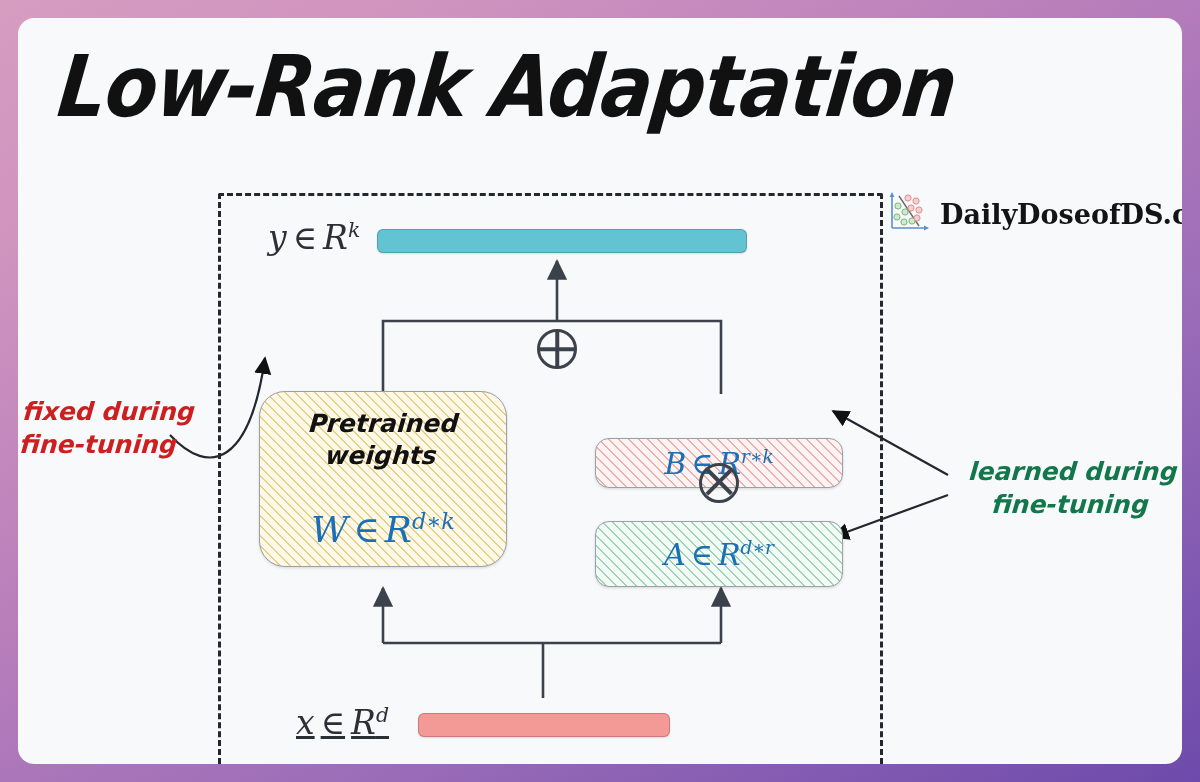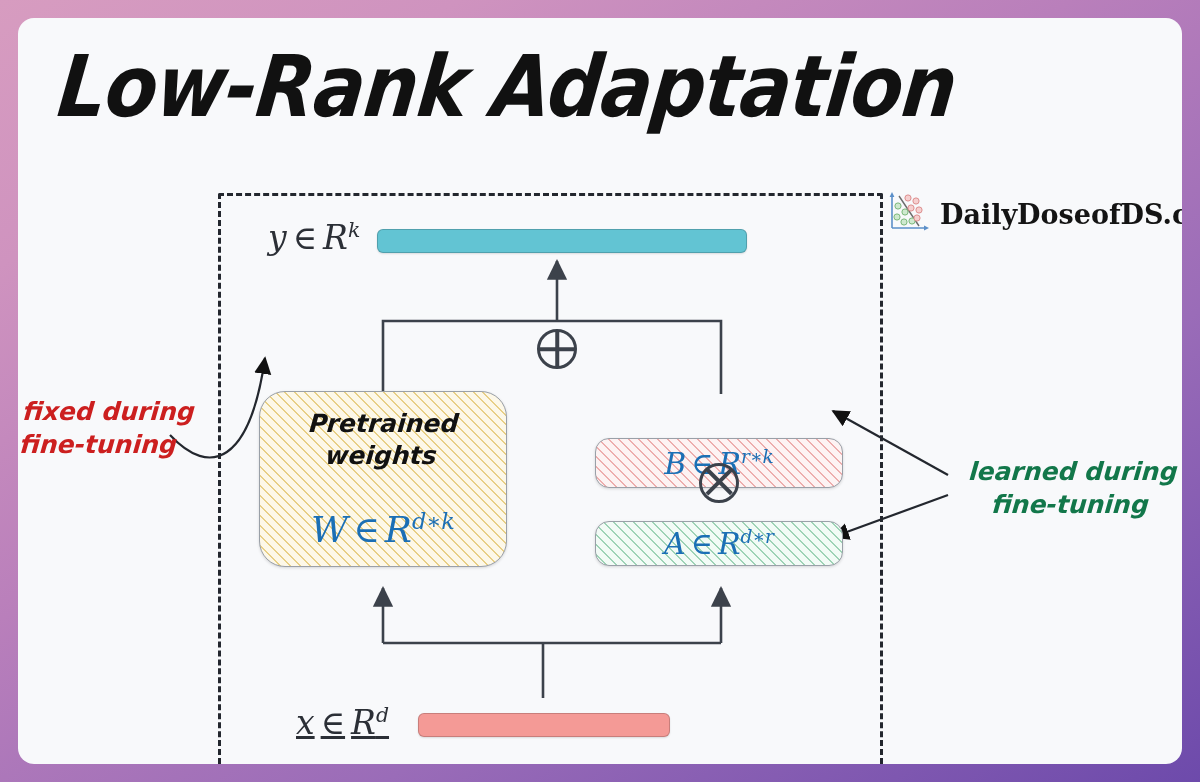--- a/index.html
+++ b/index.html
@@ -171,21 +171,21 @@
     background-image: repeating-linear-gradient(
         45deg,
         #edaeae 0px, #edaeae 1.4px,
         rgba(255,255,255,0) 1.4px, rgba(255,255,255,0) 7px);
     margin-top: 44px;
   }
   #a-box {
     left: 577px;
     top: 503px;
     width: 248px;
-    height: 45px;
+    height: 66px;
     border-radius: 14px;
     background-color: #f2fbf6;
     background-image: repeating-linear-gradient(
         45deg,
         #9ed3b6 0px, #9ed3b6 1.4px,
         rgba(255,255,255,0) 1.4px, rgba(255,255,255,0) 7px);
   }
 
   .hand {
     font-family: "DejaVu Sans", sans-serif;

